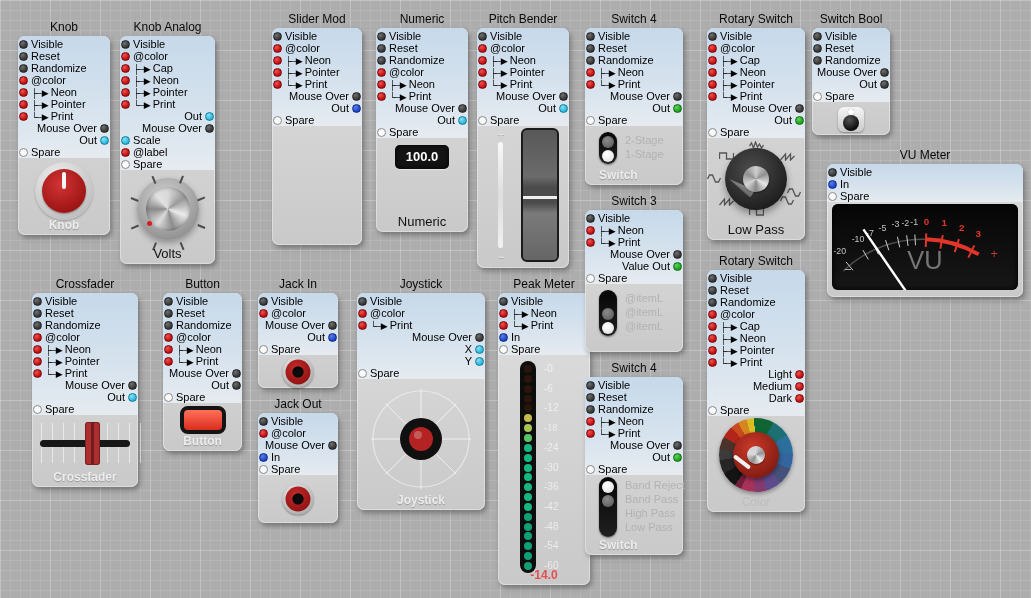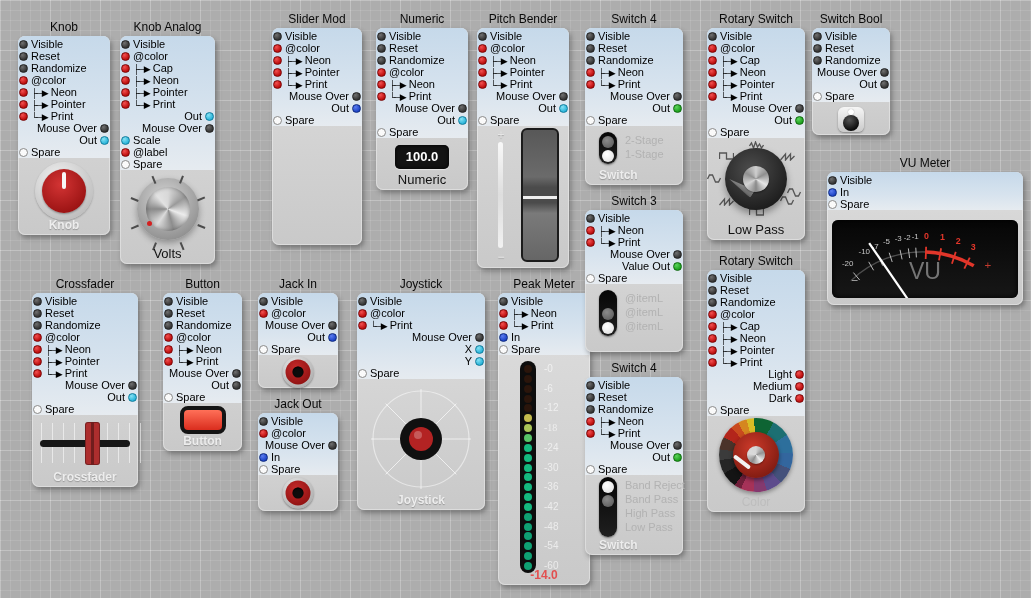--- a/index.html
+++ b/index.html
@@ -195,21 +195,21 @@
         <div class="port-row left"><span class="dot dot-event"></span><span class="plabel">Visible</span></div>
         <div class="port-row left"><span class="dot dot-red"></span><span class="plabel">@color</span></div>
         <div class="port-row left"><span class="dot dot-red"></span><span class="arrow">├─▶</span><span class="plabel">Neon</span></div>
         <div class="port-row left"><span class="dot dot-red"></span><span class="arrow">├─▶</span><span class="plabel">Pointer</span></div>
         <div class="port-row left"><span class="dot dot-red"></span><span class="arrow">└─▶</span><span class="plabel">Print</span></div>
         <div class="port-row right"><span class="plabel">Mouse Over</span><span class="dot dot-event"></span></div>
         <div class="port-row right"><span class="plabel">Out</span><span class="dot dot-blue"></span></div>
         <div class="port-row left"><span class="dot dot-spare"></span><span class="plabel">Spare</span></div>
       </div>
     </div>
-    <div class="node" style="left: 376px; top: 28px; width: 92px; height: 162px;">
+    <div class="node" style="left: 376px; top: 28px; width: 92px; height: 204px;">
       <div class="node-title">Numeric</div>
       <div class="ports">
         <div class="port-row left"><span class="dot dot-event"></span><span class="plabel">Visible</span></div>
         <div class="port-row left"><span class="dot dot-event"></span><span class="plabel">Reset</span></div>
         <div class="port-row left"><span class="dot dot-event"></span><span class="plabel">Randomize</span></div>
         <div class="port-row left"><span class="dot dot-red"></span><span class="plabel">@color</span></div>
         <div class="port-row left"><span class="dot dot-red"></span><span class="arrow">├─▶</span><span class="plabel">Neon</span></div>
         <div class="port-row left"><span class="dot dot-red"></span><span class="arrow">└─▶</span><span class="plabel">Print</span></div>
         <div class="port-row right"><span class="plabel">Mouse Over</span><span class="dot dot-event"></span></div>
         <div class="port-row right"><span class="plabel">Out</span><span class="dot dot-cyan"></span></div>
@@ -313,21 +313,21 @@
         <div class="port-row left"><span class="dot dot-event"></span><span class="plabel">Reset</span></div>
         <div class="port-row left"><span class="dot dot-event"></span><span class="plabel">Randomize</span></div>
         <div class="port-row right"><span class="plabel">Mouse Over</span><span class="dot dot-event"></span></div>
         <div class="port-row right"><span class="plabel">Out</span><span class="dot dot-event"></span></div>
         <div class="port-row left"><span class="dot dot-spare"></span><span class="plabel">Spare</span></div>
       </div>
       <div class="widget">
         <div class="tb-base"></div>
       </div>
     </div>
-    <div class="node" style="left: 827px; top: 172px; width: 196px; height: 133px; gap: 8px;">
+    <div class="node" style="left: 827px; top: 164px; width: 196px; height: 133px;">
       <div class="node-title">VU Meter</div>
       <div class="ports">
         <div class="port-row left"><span class="dot dot-event"></span><span class="plabel">Visible</span></div>
         <div class="port-row left"><span class="dot dot-blue"></span><span class="plabel">In</span></div>
         <div class="port-row left"><span class="dot dot-spare"></span><span class="plabel">Spare</span></div>
       </div>
       <div class="widget">
         <div class="vu-face"><svg viewBox="0 0 186 88" width="100%" height="100%">
             <path d="M9.419629026756326,68.55658316071646 A116,116 0 0 1 94.04834161749011,36.0706640657849" stroke="#4d4d4d" stroke-width="1.5" fill="none"></path>
             <path d="M94.04834161749011,36.0706640657849 A116,116 0 0 1 148,51.54105316100511" stroke="#e2362a" stroke-width="4" fill="none"></path>
@@ -414,21 +414,21 @@
         <div class="port-row left"><span class="dot dot-event"></span><span class="plabel">Visible</span></div>
         <div class="port-row left"><span class="dot dot-red"></span><span class="plabel">@color</span></div>
         <div class="port-row right"><span class="plabel">Mouse Over</span><span class="dot dot-event"></span></div>
         <div class="port-row right"><span class="plabel">Out</span><span class="dot dot-blue"></span></div>
         <div class="port-row left"><span class="dot dot-spare"></span><span class="plabel">Spare</span></div>
       </div>
       <div class="widget">
         <div class="jack"></div>
       </div>
     </div>
-    <div class="node" style="left: 258px; top: 413px; width: 80px; height: 98px;">
+    <div class="node" style="left: 258px; top: 413px; width: 80px; height: 110px;">
       <div class="node-title">Jack Out</div>
       <div class="ports">
         <div class="port-row left"><span class="dot dot-event"></span><span class="plabel">Visible</span></div>
         <div class="port-row left"><span class="dot dot-red"></span><span class="plabel">@color</span></div>
         <div class="port-row right"><span class="plabel">Mouse Over</span><span class="dot dot-event"></span></div>
         <div class="port-row left"><span class="dot dot-blue"></span><span class="plabel">In</span></div>
         <div class="port-row left"><span class="dot dot-spare"></span><span class="plabel">Spare</span></div>
       </div>
       <div class="widget">
         <div class="jack"></div>

